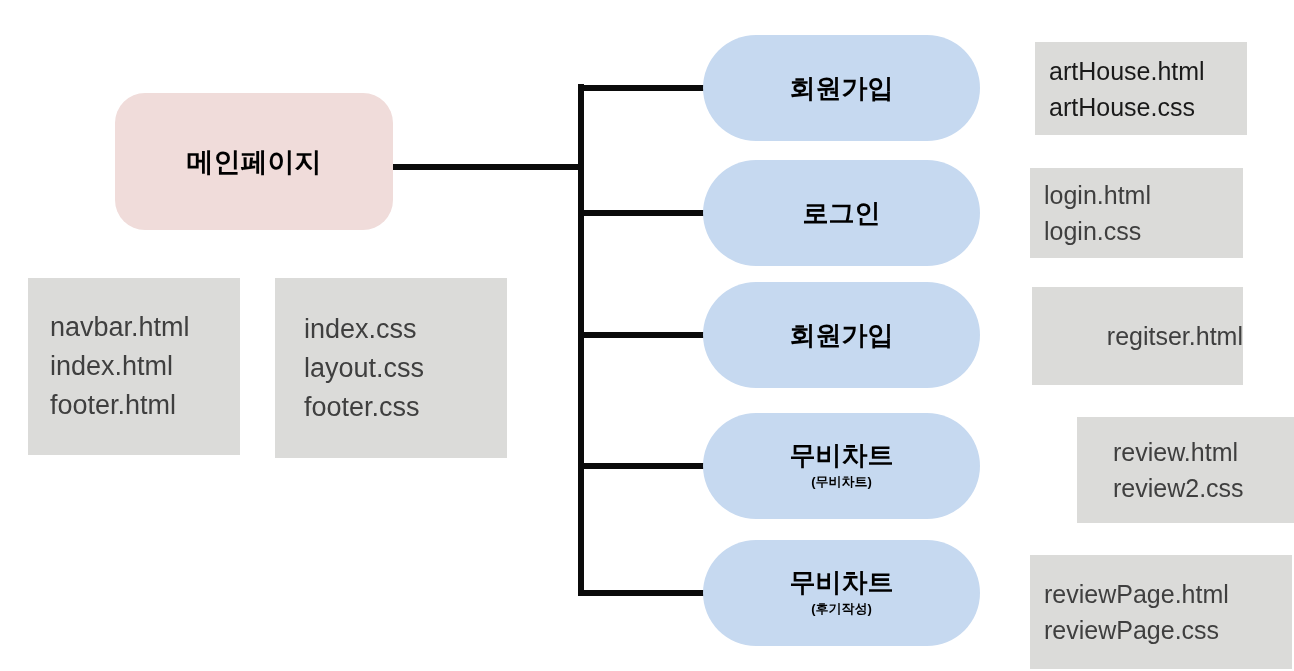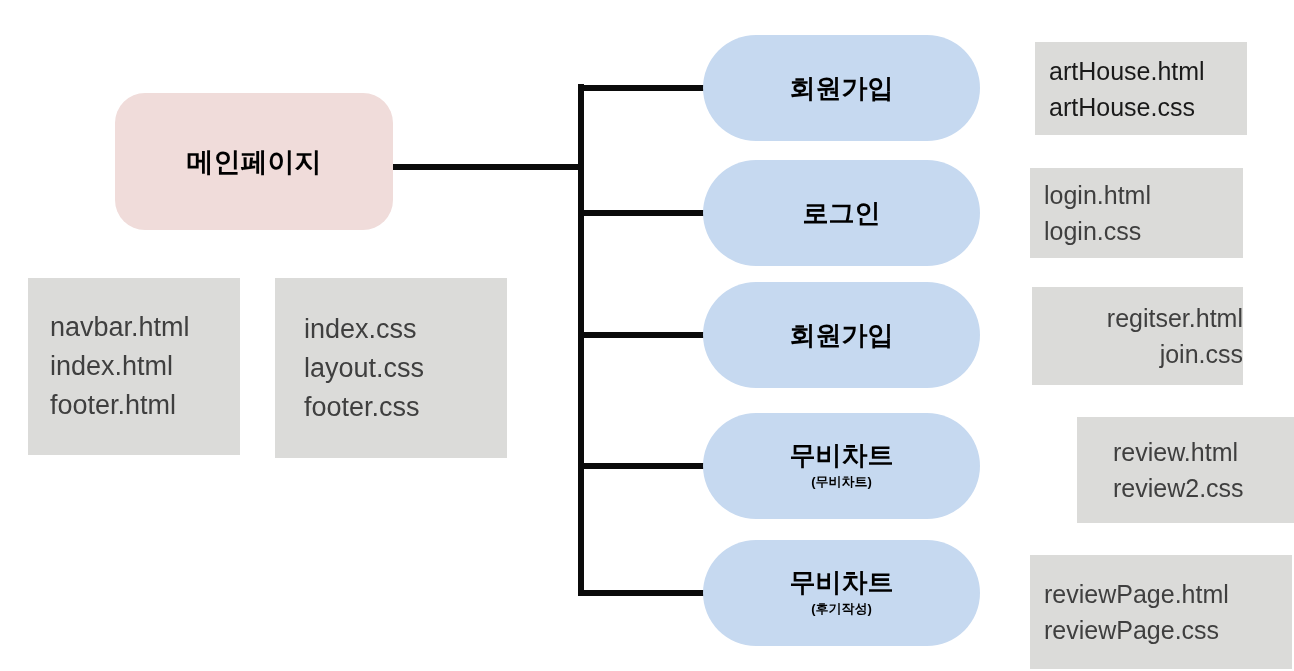--- a/index.html
+++ b/index.html
@@ -113,21 +113,20 @@
   <div class="filebox filebox-right dark-text fb-r1">
     <div class="fline">artHouse.html</div>
     <div class="fline">artHouse.css</div>
   </div>
   <div class="filebox filebox-right fb-r2">
     <div class="fline">login.html</div>
     <div class="fline">login.css</div>
   </div>
   <div class="filebox filebox-right fb-r3">
     <div class="fline">regitser.html</div>
-    <div class="fline">join.css</div>
   </div>
   <div class="filebox filebox-right fb-r4">
     <div class="fline">review.html</div>
     <div class="fline">review2.css</div>
   </div>
   <div class="filebox filebox-right fb-r5">
     <div class="fline">reviewPage.html</div>
     <div class="fline">reviewPage.css</div>
   </div>
 

